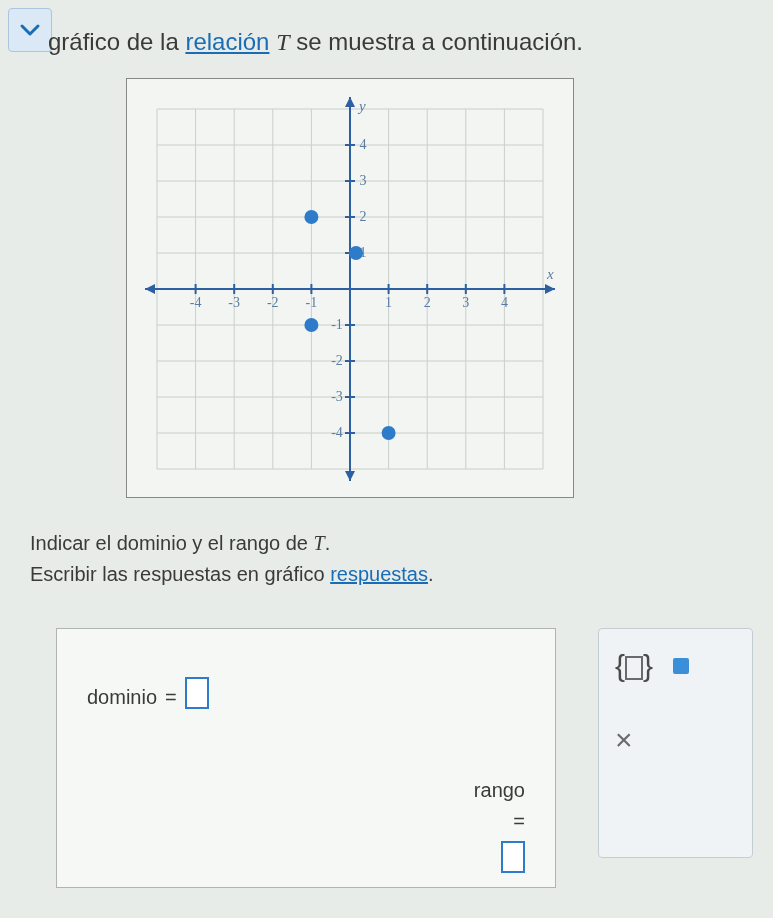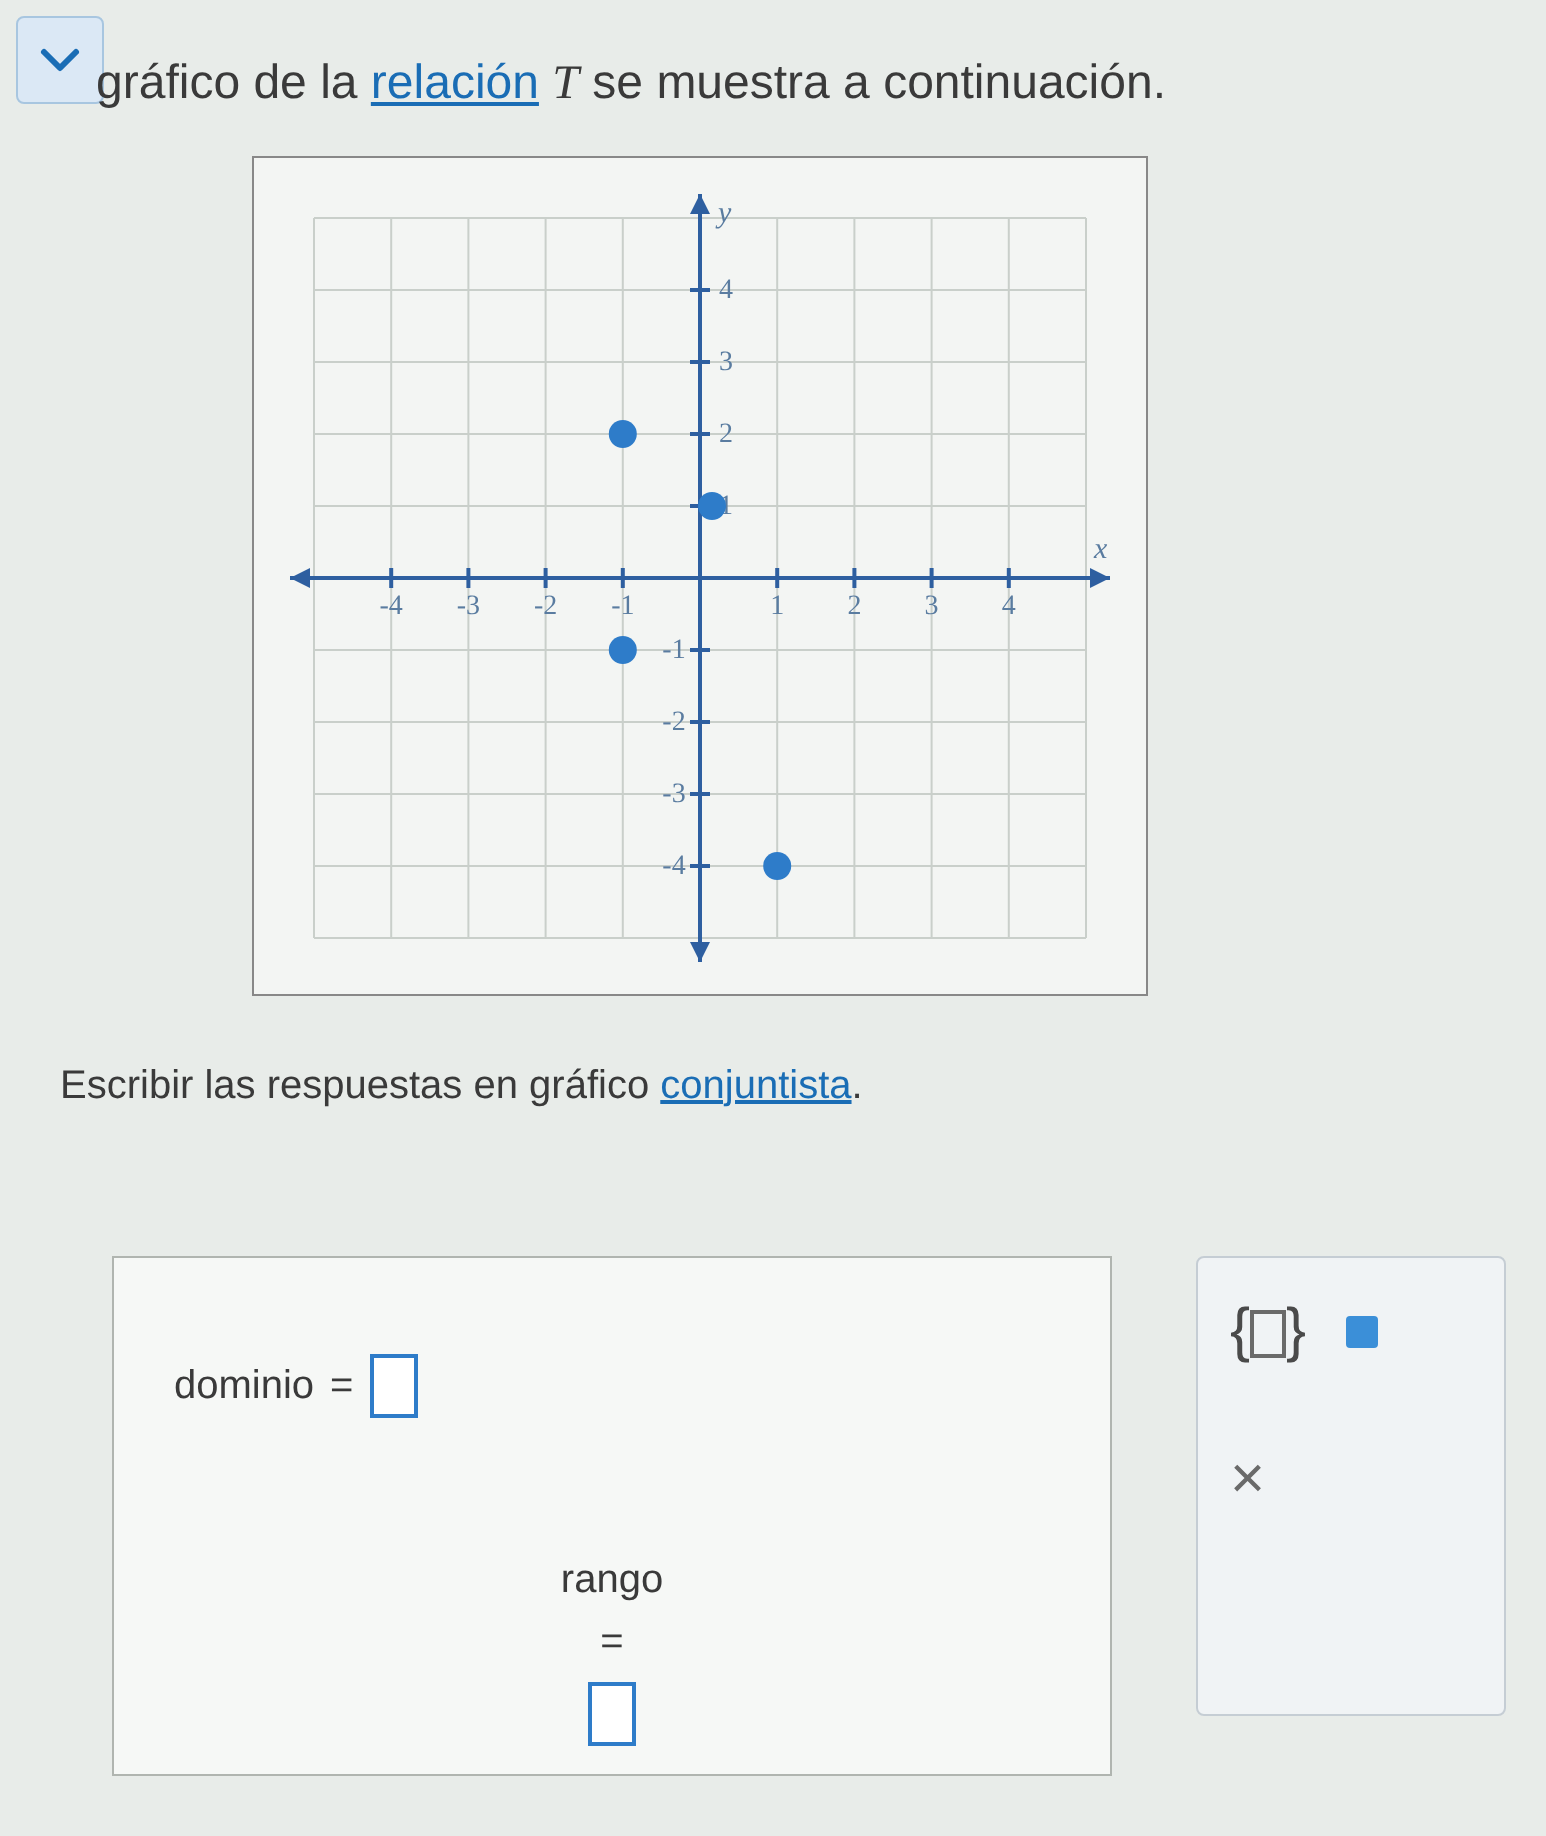--- a/index.html
+++ b/index.html
@@ -65,21 +65,21 @@
     width: 500px;
     height: 260px;
     background: #f6f8f6;
     border: 1px solid #b0b5b0;
     padding: 48px 30px;
   }
   .answer-line {
     font-size: 20px;
     color: #3a3a3a;
     display: flex;
-    align-items: center;
+    align-items: flex-end;
     gap: 8px;
   }
   .answer-line:last-child { margin-top: 70px; flex-direction: column; }
   .input-slot {
     display: inline-block;
     width: 24px;
     height: 32px;
     border: 2px solid #2e7cc9;
     background: #fff;
   }
@@ -227,22 +227,26 @@
       <circle cx="184.4" cy="138" r="7"></circle>
       <circle cx="229" cy="174" r="7"></circle>
       <circle cx="184.4" cy="246" r="7"></circle>
       <circle cx="261.6" cy="354" r="7"></circle>
     </g>
   </svg>
 </div>
 
 <div class="instr-text">
   <div>
+    <span>Indicar el dominio y el rango de</span>
+    <span class="italic-var">T</span><span>.</span>
+  </div>
+  <div>
     <span>Escribir las respuestas en gráfico</span>
-    <span class="link">conjuntista</span><span>.</span>
+    <span class="link">respuestas</span><span>.</span>
   </div>
 </div>
 
 <div class="answer-box">
   <div class="answer-line">
     <span>dominio</span>
     <span>=</span>
     <span class="input-slot"></span>
   </div>
   <div class="answer-line">

